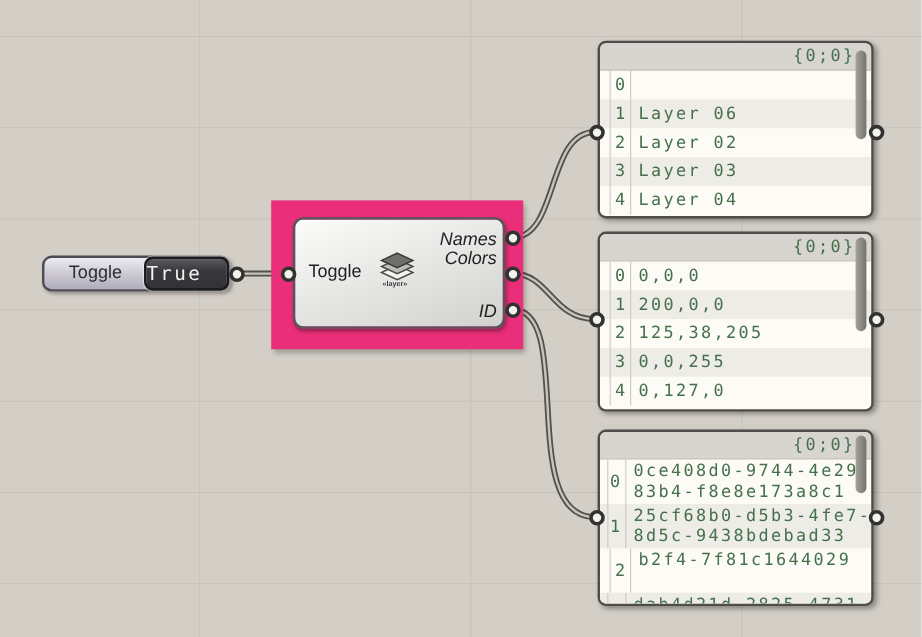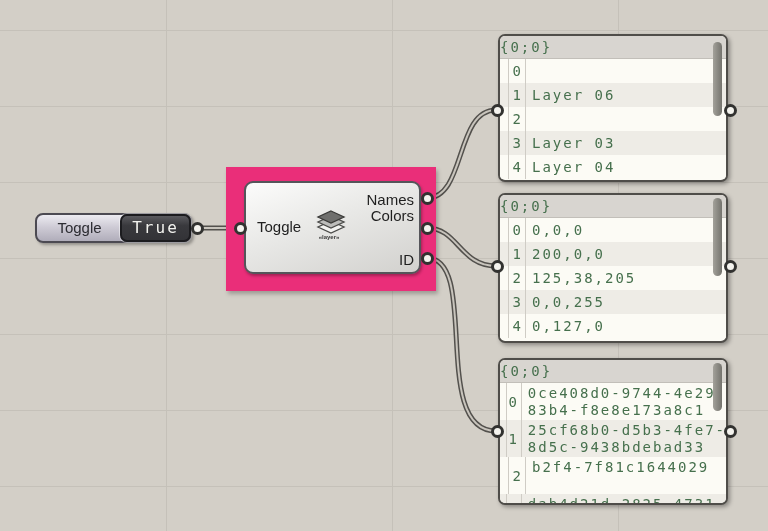--- a/index.html
+++ b/index.html
@@ -32,58 +32,58 @@
   .toggle-label{
     position:absolute;left:0;top:0;width:85px;height:26px;line-height:26px;
     text-align:center;font-size:15px;color:#2c2c32;
   }
   .toggle-value{
     position:absolute;left:83px;top:-1px;width:71px;height:28px;box-sizing:border-box;
     background:linear-gradient(#5a5a5e, #39393d 40%, #333337);
     border:2px solid #1c1c1f;border-radius:7px;
     box-shadow:0 0 0 1px rgba(255,255,255,.45);
     color:#f2f2ee;font-family:"DejaVu Sans Mono", monospace;font-size:16px;
-    letter-spacing:2px;text-align:center;line-height:24px;
+    letter-spacing:2px;text-align:left;line-height:24px;
   }
 
   
   .selection{
     position:absolute;left:226px;top:167px;width:210px;height:124px;
     background:var(--pink,#ea2e79);box-shadow:2px 3px 4px rgba(0,0,0,.25);z-index:5;
   }
   .component{
     position:absolute;left:244px;top:181px;width:177px;height:93px;box-sizing:border-box;
     border:2px solid #55555a;border-radius:9px;
     background:linear-gradient(160deg,#fcfcfb 0%, #e8e8e6 45%, #d2d1ce 100%);
     box-shadow:1px 2px 3px rgba(0,0,0,.3);z-index:10;
   }
   .comp-in-label{
     position:absolute;left:11px;top:33px;height:22px;line-height:22px;
     font-size:15px;color:#1f1f1f;
   }
   .comp-out-label{
     position:absolute;left:86px;width:82px;height:18px;line-height:18px;
-    text-align:right;font-size:15px;color:#1f1f1f;
+    text-align:right;font-size:15px;color:#1f1f1f;font-style:italic;
   }
   .comp-icon{position:absolute;left:68px;top:27px;}
   .comp-icon-caption{
     position:absolute;left:58px;top:51px;width:50px;text-align:center;
     font-size:6px;font-weight:bold;color:#3a3a3a;letter-spacing:0;
   }
 
   
   .panel{
     position:absolute;width:230px;box-sizing:border-box;
     border:2px solid #4f4d49;border-radius:7px;overflow:hidden;
     background:#fcfbf5;box-shadow:2px 2px 4px rgba(0,0,0,.35);z-index:10;
     font-family:"DejaVu Sans Mono", monospace;color:#46704d;
   }
   .panel-header{
     height:22px;background:#d8d5d0;border-bottom:1px solid #c2bfb9;
-    line-height:22px;font-size:14px;letter-spacing:2px;
+    text-align:right;line-height:22px;font-size:14px;letter-spacing:2px;
     padding-right:13px;
   }
   .prow{display:flex;font-size:14px;letter-spacing:2px;}
   .prow.even{background:#fcfbf5;}
   .prow.odd{background:#eeece6;}
   .prow .gutter{width:8px;}
   .prow .idx{
     width:14px;text-align:right;padding-right:2px;
     border-left:1px solid #cfccc5;border-right:1px solid #cfccc5;
     display:flex;align-items:center;justify-content:flex-end;
@@ -149,20 +149,23 @@
         <div class="prow odd short">
           <div class="gutter"></div>
           <div class="idx">1</div>
           <div class="val">
             <div>Layer 06</div>
           </div>
         </div>
         <div class="prow even short">
           <div class="gutter"></div>
           <div class="idx">2</div>
+          <div class="val">
+            <div>Layer 02</div>
+          </div>
         </div>
         <div class="prow odd short">
           <div class="gutter"></div>
           <div class="idx">3</div>
           <div class="val">
             <div>Layer 03</div>
           </div>
         </div>
         <div class="prow even short">
           <div class="gutter"></div>

